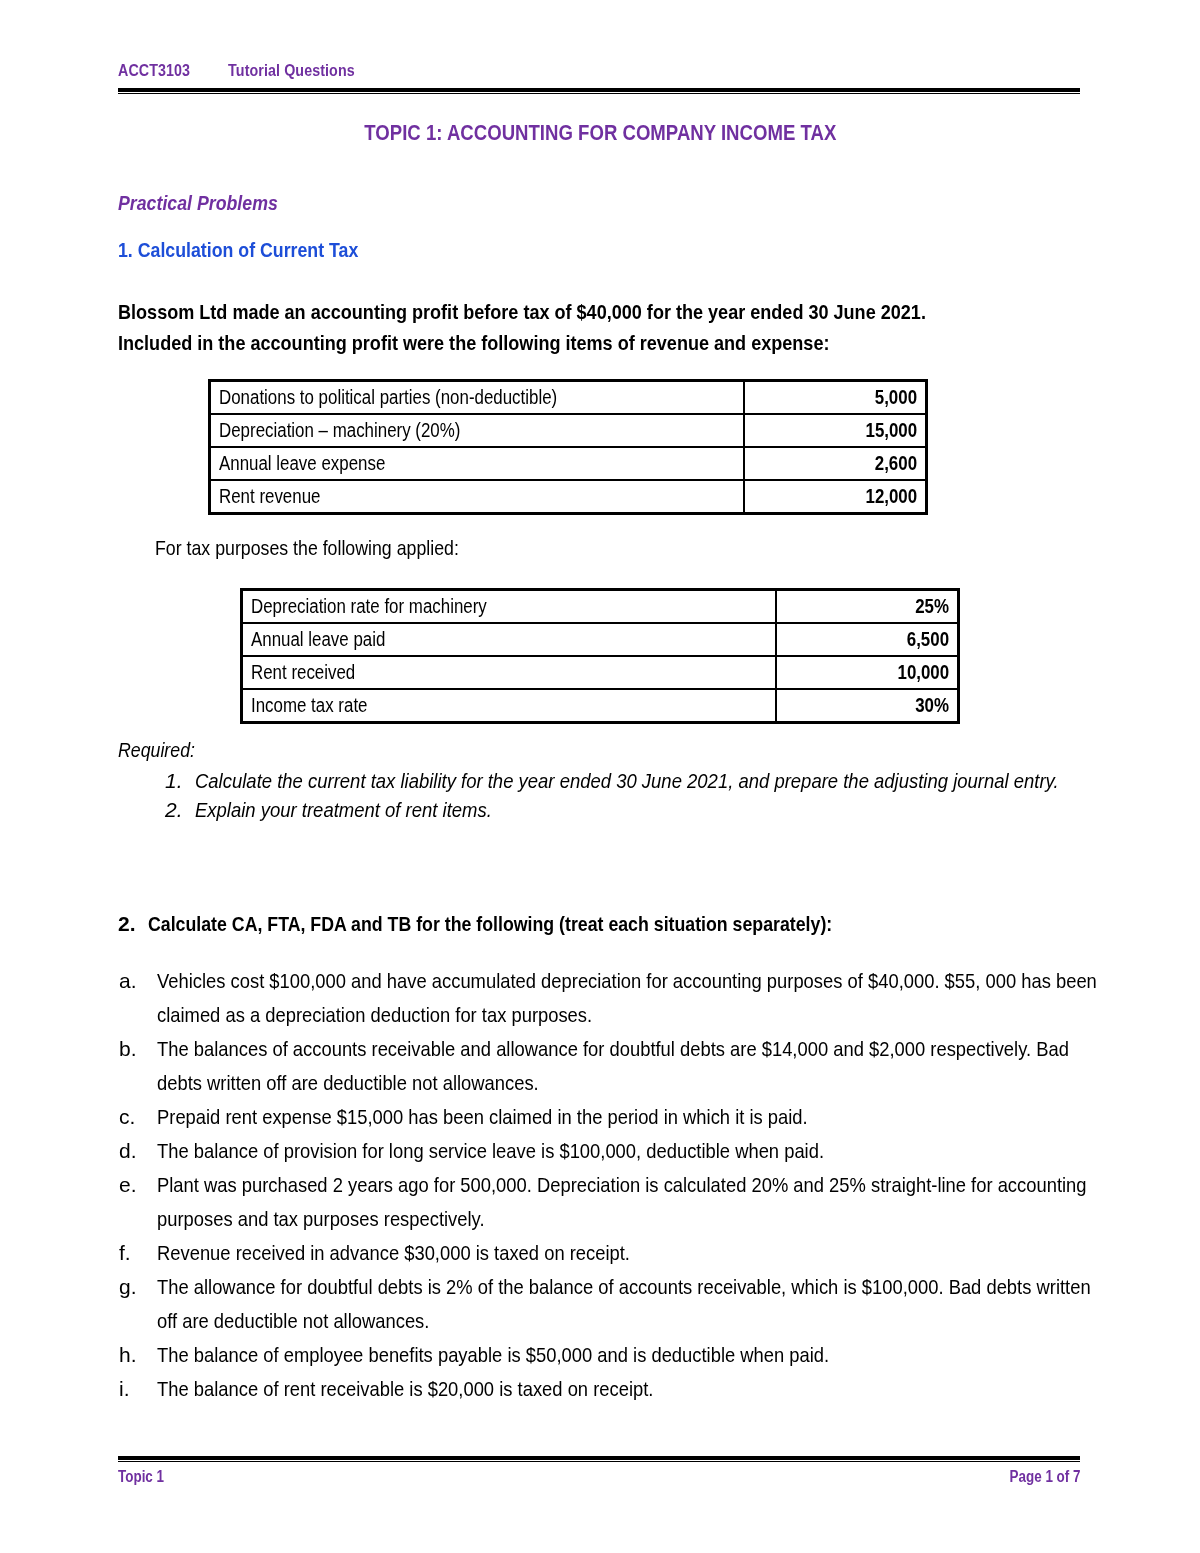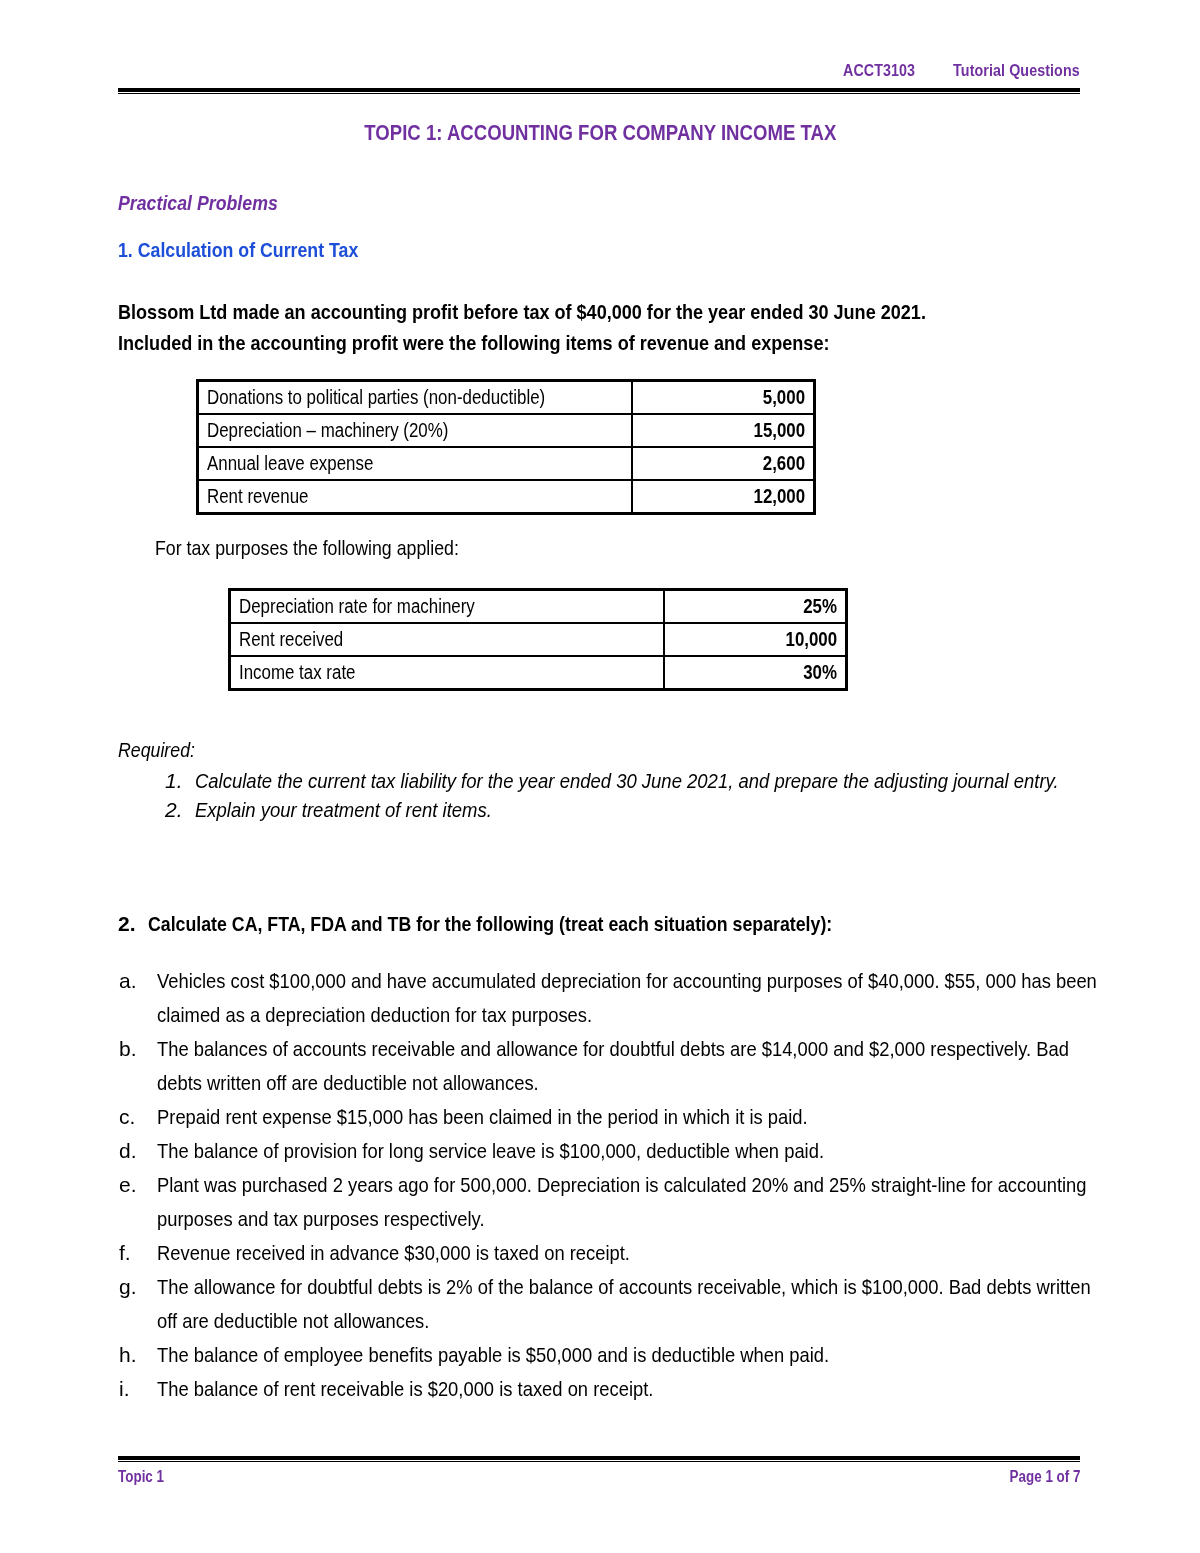--- a/index.html
+++ b/index.html
@@ -22,21 +22,21 @@
     overflow: hidden;
   }
 
   
   .doc-header {
     position: absolute;
     left: 118px;
     top: 62px;
     width: 962px;
     display: flex;
-    justify-content: flex-end;
+    justify-content: flex-start;
     align-items: flex-end;
   }
   .doc-header .hdr-text {
     font-family: "Liberation Sans", sans-serif;
     font-weight: bold;
     font-size: 17px;
     letter-spacing: 0.1px;
     line-height: 1.1;
     transform: scaleX(0.84);
     transform-origin: left bottom;
@@ -161,22 +161,22 @@
     position: absolute;
     left: 118px;
     font-size: 21px;
     line-height: 31px;
   }
 
   
   table.amt-table {
     position: absolute;
     border-collapse: collapse;
-    left: 196px;
-    width: 620px;
+    left: 208px;
+    width: 720px;
     table-layout: fixed;
   }
   table.amt-table td {
     border: 2px solid #000;
     font-size: 20px;
     line-height: 1.0;
     padding: 5px 8px 6px 8px;
     height: 19px;
     vertical-align: middle;
   }
@@ -305,20 +305,24 @@
 
     <div class="para-plain" style="top:532px;margin-left:37px;"><span class="narrow">For tax purposes the following applied:</span></div>
 
     <table class="amt-table" style="top:588px;margin-left:32px;">
       <tbody>
         <tr>
           <td><span class="narrow">Depreciation rate for machinery</span></td>
           <td class="val"><span class="narrow">25%</span></td>
         </tr>
         <tr>
+          <td><span class="narrow">Annual leave paid</span></td>
+          <td class="val"><span class="narrow">6,500</span></td>
+        </tr>
+        <tr>
           <td><span class="narrow">Rent received</span></td>
           <td class="val"><span class="narrow">10,000</span></td>
         </tr>
         <tr>
           <td><span class="narrow">Income tax rate</span></td>
           <td class="val"><span class="narrow">30%</span></td>
         </tr>
       </tbody>
     </table>
 

